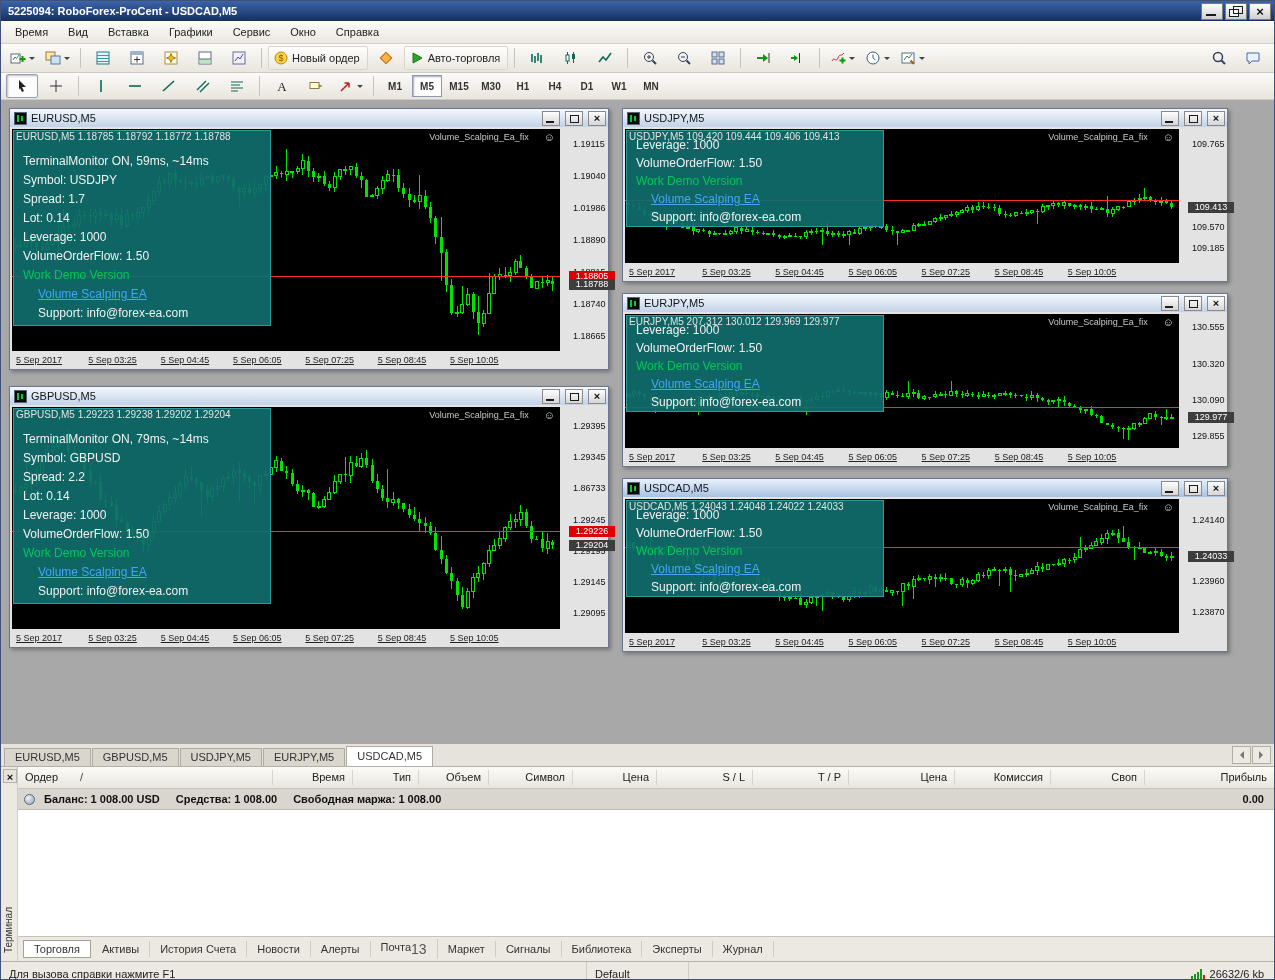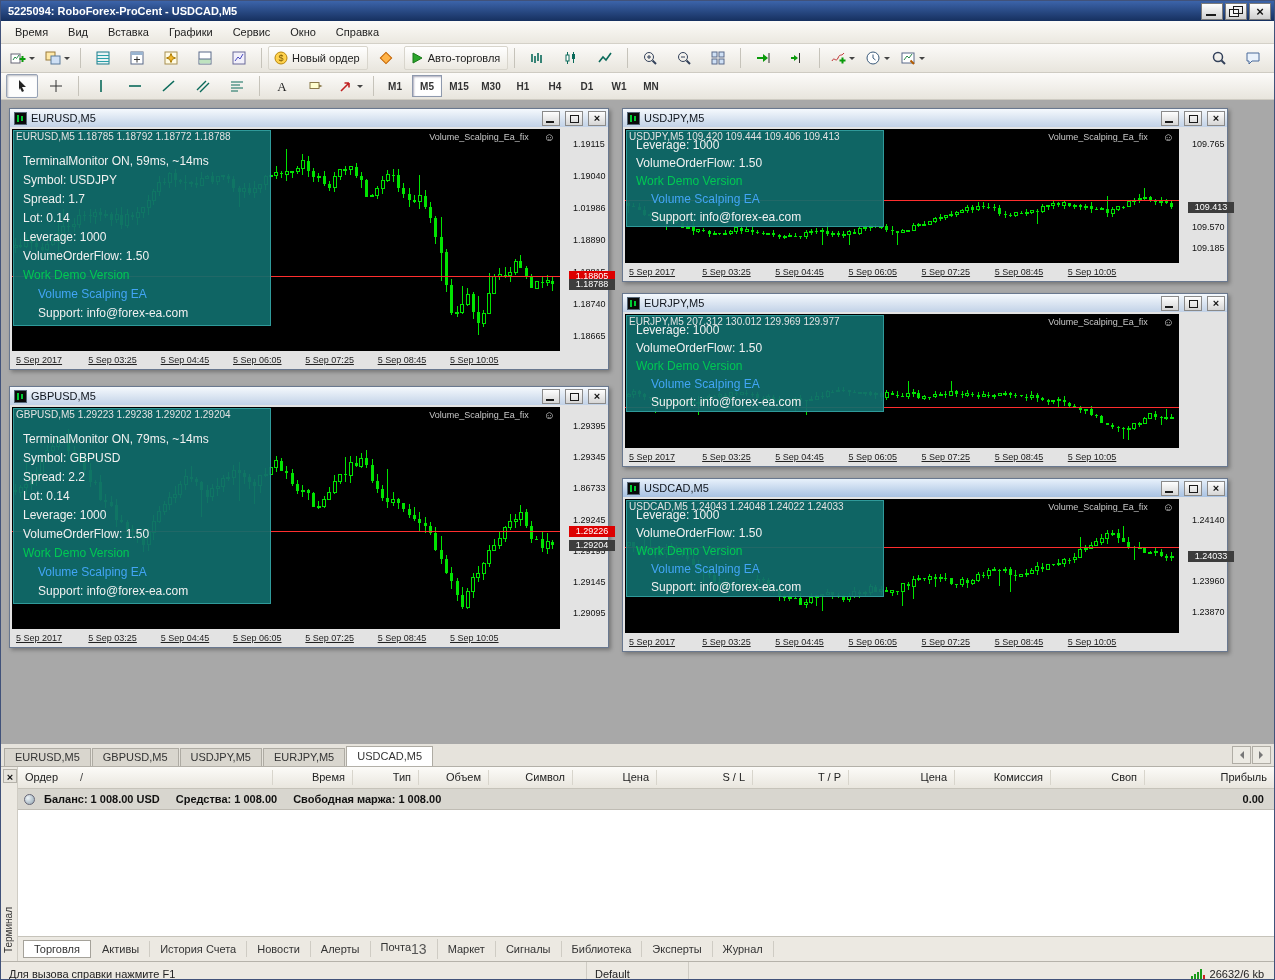--- a/index.html
+++ b/index.html
@@ -58,21 +58,21 @@
   .ea-label{position:absolute;top:2px;right:5px;font-size:9px;color:#c8c8c8;z-index:3;display:flex;gap:15px;align-items:center;}
   .smiley{font-size:11px;color:#d8d8d8;}
   .ea-panel{position:absolute;left:1px;top:1px;width:258px;background:rgba(16,109,108,0.93);border:1px solid #2f9a9a;z-index:2;box-sizing:border-box;overflow:hidden;}
   .big .ea-panel{height:196px;padding-top:21px;}
   .small .ea-panel{height:97px;padding-top:5px;}
   .ea-line{height:19px;line-height:19px;padding-left:9px;font-size:12px;white-space:nowrap;}
   .small .ea-line{height:18px;line-height:18px;}
   .ea-line.indent{padding-left:24px;}
   .c-white{color:#f0f0f0;}
   .c-green{color:#00c853;}
-  .c-blue{color:#42a5f5;}
+  .c-blue{color:#42a5f5;text-decoration:underline;}
 
   
   .chart-tabbar{height:22px;background:#e6e3dc;border-bottom:1px solid #b3b0a8;display:flex;align-items:flex-end;padding:0 3px;font-size:11px;color:#333;}
   .ctabs{display:flex;align-items:flex-end;}
   .ctab{padding:0 10px;border:1px solid #aeaba3;border-bottom:none;background:#d9d6ce;margin-right:1px;height:17px;line-height:17px;white-space:nowrap;}
   .ctab.active{background:#fff;height:19px;line-height:19px;}
   .ctab-scroll{margin-left:auto;display:flex;margin-bottom:2px;}
   .scrollbtn{position:relative;width:17px;height:16px;border:1px solid #b0ada5;background:#eceae3;margin-left:1px;display:flex;align-items:center;justify-content:center;}
   .tri-l{width:0;height:0;border:4px solid transparent;border-right-color:#777;margin-left:-3px;}
   .tri-r{width:0;height:0;border:4px solid transparent;border-left-color:#777;margin-right:-3px;}
@@ -1038,20 +1038,27 @@
               <div class="ea-line c-green">Work Demo Version</div>
               <div class="ea-line c-blue indent">Volume Scalping EA</div>
               <div class="ea-line c-white indent">Support: info@forex-ea.com</div>
             </div>
           <div class="ohlc">EURJPY,M5  207.312 130.012 129.969 129.977</div>
           <div class="ea-label">
               <span>Volume_Scalping_Ea_fix</span>
               <span class="smiley">☺</span>
             </div>
         </div>
+        <div class="scale">
+            <div class="tick" style="top: 8.24419px;">130.555</div>
+            <div class="tick" style="top: 44.8605px;">130.320</div>
+            <div class="tick" style="top: 80.6977px;">130.090</div>
+            <div class="tick" style="top: 117.314px;">129.855</div>
+            <div class="badge cur" style="top: 98.3047px;">129.977</div>
+          </div>
         <div class="times">
             <span class="tlabel" style="left: 4px;">5 Sep 2017</span>
             <span class="tlabel" style="left: 77.128px;">5 Sep 03:25</span>
             <span class="tlabel" style="left: 150.256px;">5 Sep 04:45</span>
             <span class="tlabel" style="left: 223.384px;">5 Sep 06:05</span>
             <span class="tlabel" style="left: 296.512px;">5 Sep 07:25</span>
             <span class="tlabel" style="left: 369.64px;">5 Sep 08:45</span>
             <span class="tlabel" style="left: 442.768px;">5 Sep 10:05</span>
           </div>
       </div>

